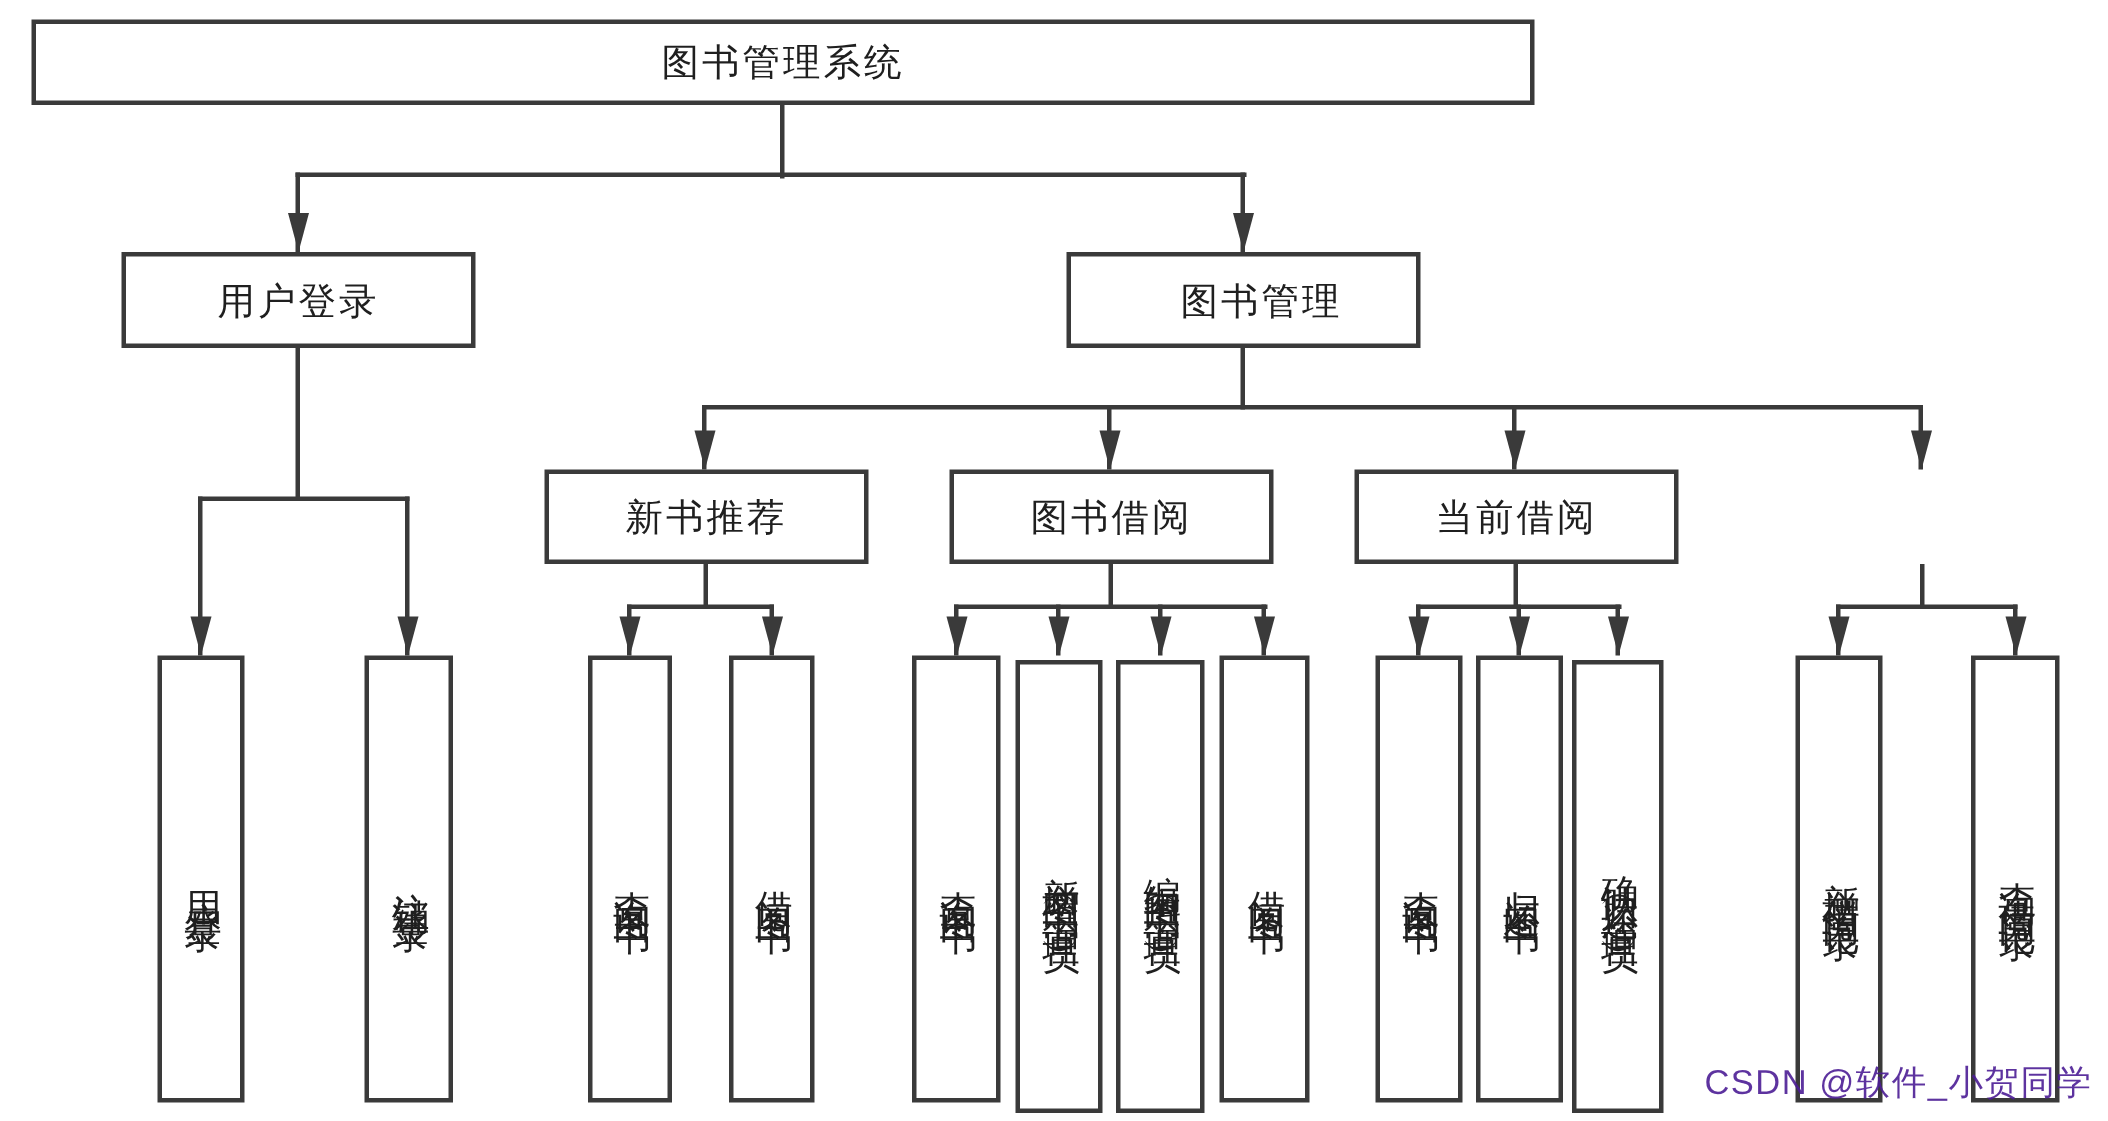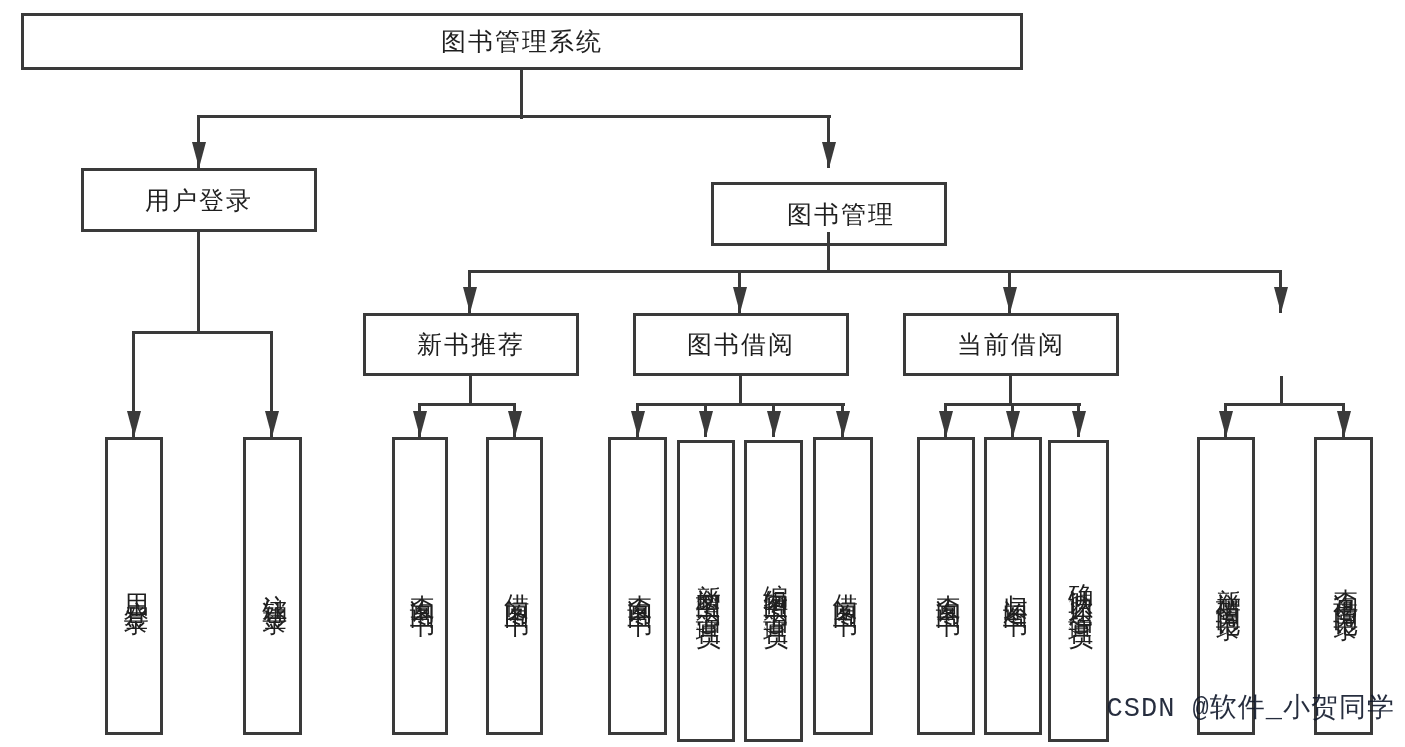--- a/index.html
+++ b/index.html
@@ -1,50 +1,50 @@
 <!DOCTYPE html>
 <html><head>
 <meta charset="utf-8">
 <style>
   html,body{margin:0;padding:0;background:#ffffff;}
   .canvas{
     position:relative;width:1405px;height:747px;background:#ffffff;
-    font-family:Liberation Mono, monospace;overflow:hidden;
+    font-family:Liberation Sans, sans-serif;overflow:hidden;
   }
   .box{
     position:absolute;background:#ffffff;border:3px solid #3a3a3a;
     box-sizing:border-box;display:flex;align-items:center;justify-content:center;
     color:#1f1f1f;
   }
   .box.h{font-size:25px;letter-spacing:2px;white-space:nowrap;}
   .box.v{
     writing-mode:vertical-rl;text-orientation:mixed;
     font-size:25px;letter-spacing:6px;line-height:1.1;
   }
   .vl{position:absolute;width:3px;background:#3a3a3a;}
   .hl{position:absolute;height:3px;background:#3a3a3a;}
   .ar{
     position:absolute;width:0;height:0;
     border-left:7px solid transparent;border-right:7px solid transparent;
     border-top:26px solid #3a3a3a;
   }
   .watermark{
-    position:absolute;right:10px;bottom:22px;z-index:5;
-    color:#0f172a;font-size:27px;letter-spacing:1px;opacity:.9;white-space:nowrap;
+    position:absolute;right:10px;bottom:10px;z-index:5;
+    color:#4c1d95;font-size:23px;letter-spacing:1px;opacity:.9;white-space:nowrap;
   }
 </style>
 </head>
 <body>
 
 <div class="canvas">
 
   <div class="box h" style="left:21px;top:13px;width:1002px;height:57px;">图书管理系统</div>
 
   <div class="box h" style="left:81px;top:168px;width:236px;height:64px;">用户登录</div>
-  <div class="box h" style="left:711px;top:182px;width:236px;height:64px;padding-left:24px;">图书管理</div>
+  <div class="box h" style="left:711px;top:168px;width:236px;height:64px;padding-left:24px;">图书管理</div>
 
   <div class="box h" style="left:363px;top:313px;width:216px;height:63px;">新书推荐</div>
   <div class="box h" style="left:903px;top:313px;width:216px;height:63px;">当前借阅</div>
   <div class="box h" style="left:633px;top:313px;width:216px;height:63px;">图书借阅</div>
 
   <div class="box v" style="left:105px;top:437px;width:58px;height:298px;">用户登录</div>
   <div class="box v" style="left:243px;top:437px;width:59px;height:298px;">注销登录</div>
 
   <div class="box v" style="left:392px;top:437px;width:56px;height:298px;">查询图书</div>
   <div class="box v" style="left:486px;top:437px;width:57px;height:298px;">借阅图书</div>

